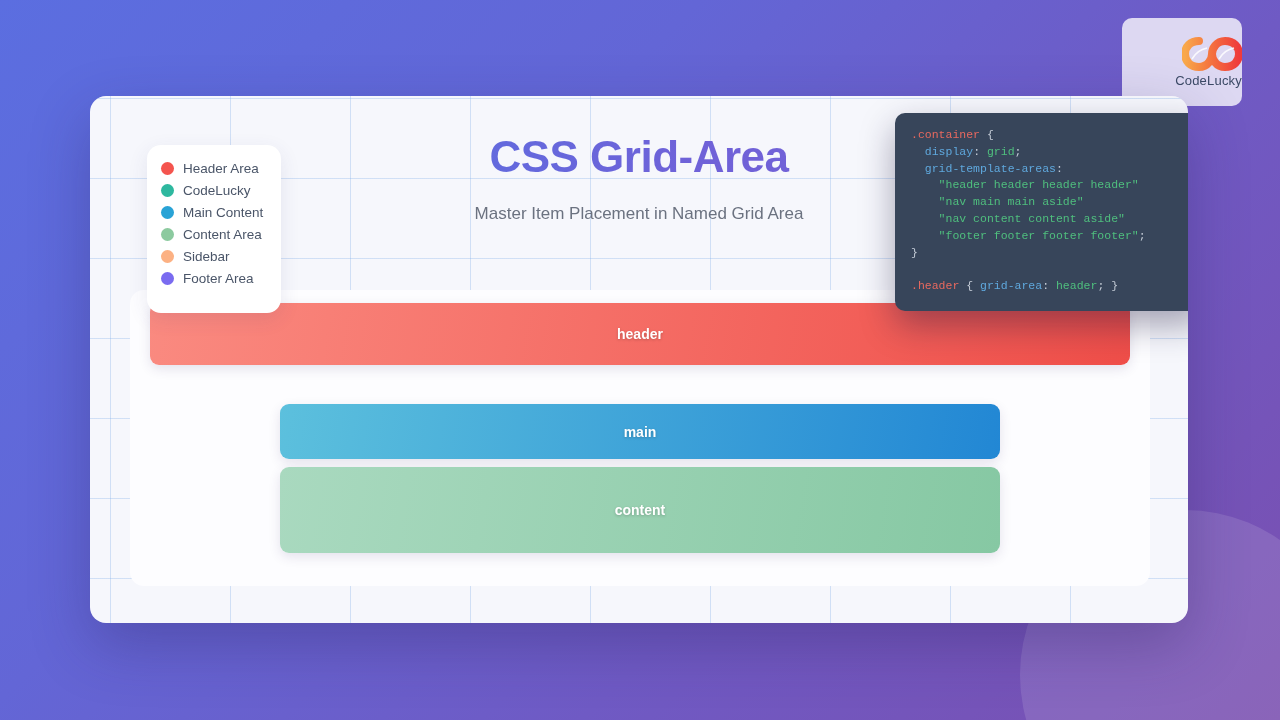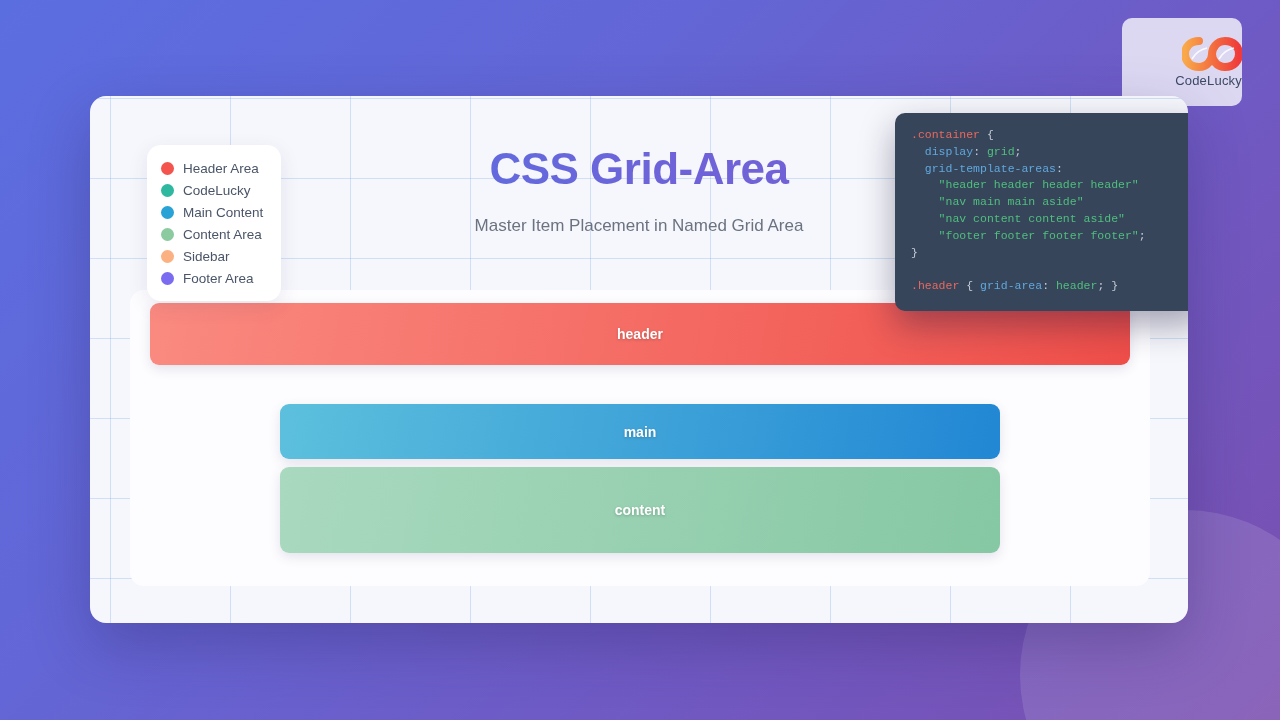--- a/index.html
+++ b/index.html
@@ -45,34 +45,34 @@
       linear-gradient(to bottom,rgba(120,170,230,.30) 1px,transparent 1px);
     background-size:120px 80px;
     background-position:20px 2px;
     pointer-events:none;
   }
 
   
   .legend{
     position:absolute;left:57px;top:49px;z-index:6;
     background:#fff;border-radius:14px;
-    padding:12px 18px 12px 14px;
+    padding:12px 18px 24px 14px;
     box-shadow:0 6px 20px rgba(60,60,120,.10);
   }
   .legend-row{display:flex;align-items:center;gap:9px;height:22px;}
   .dot{width:13px;height:13px;border-radius:50%;flex:none;}
   .legend-label{font-size:13.5px;color:#4a5568;white-space:nowrap;}
 
   
   .titles{
     position:absolute;left:0;right:0;top:36px;text-align:center;z-index:4;
     pointer-events:none;
   }
   .main-title{
-    margin:12px;font-size:44px;font-weight:bold;letter-spacing:-.5px;
+    margin:0;font-size:44px;font-weight:bold;letter-spacing:-.5px;
     background:linear-gradient(90deg,#4c79e8 0%,#6f62d8 55%,#7a5fd4 100%);
     -webkit-background-clip:text;background-clip:text;color:transparent;
   }
   .subtitle{
     margin:22px 0 0 0;font-size:17px;color:#6b7280;font-weight:400;
   }
 
   
   .code-panel{
     position:absolute;left:805px;top:17px;width:278px;z-index:7;

